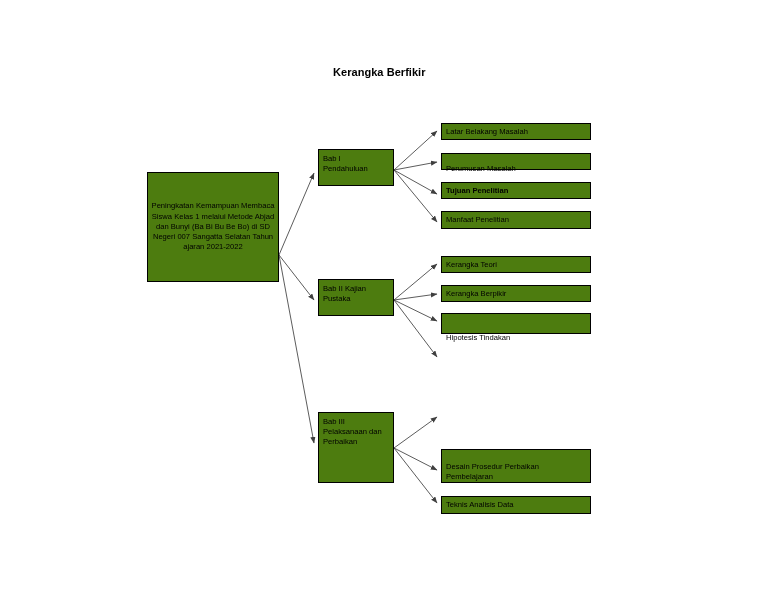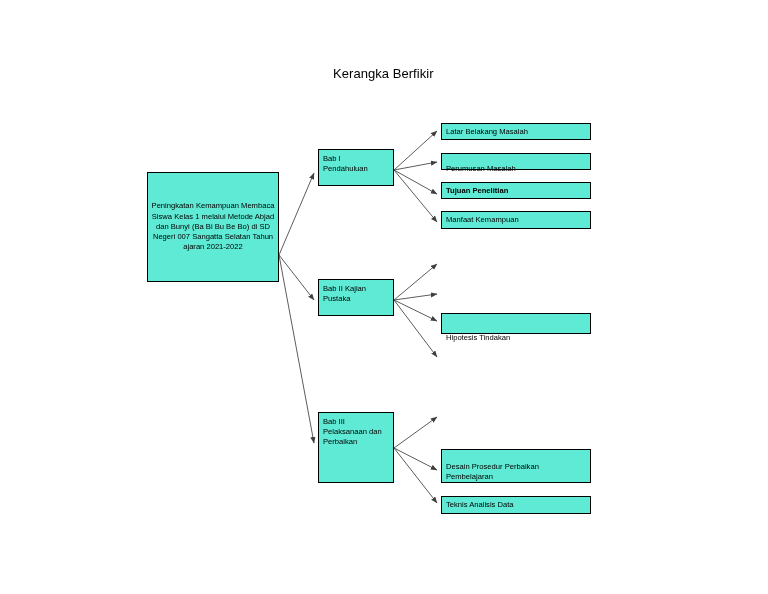--- a/index.html
+++ b/index.html
@@ -30,31 +30,31 @@
     top: 0;
     width: 768px;
     height: 594px;
     pointer-events: none;
   }
 
   .diagram-title {
     position: absolute;
     left: 333px;
     top: 66px;
-    font-size: 13px;
-    font-weight: normal;
+    font-size: 11px;
+    font-weight: bold;
     letter-spacing: 0.05px;
     white-space: nowrap;
   }
 
   .node {
     position: absolute;
     box-sizing: border-box;
     border: 1px solid #000000;
-    background: #5eead4;
+    background: #4d7c0f;
     font-size: 7.6px;
     line-height: 10.2px;
     color: #000000;
   }
 
   
   .node.root {
     left: 147px;
     top: 172px;
     width: 132px;
@@ -186,24 +186,30 @@
 
   <div class="node leaf" id="leaf-perumusan">
     <span class="node-text">Perumusan Masalah</span>
   </div>
 
   <div class="node leaf" id="leaf-tujuan">
     <span class="node-text">Tujuan Penelitian</span>
   </div>
 
   <div class="node leaf" id="leaf-manfaat">
-    <span class="node-text">Manfaat Kemampuan</span>
-  </div>
-
-
+    <span class="node-text">Manfaat Penelitian</span>
+  </div>
+
+  <div class="node leaf" id="leaf-kerangka-teori">
+    <span class="node-text">Kerangka Teori</span>
+  </div>
+
+  <div class="node leaf" id="leaf-kerangka-berpikir">
+    <span class="node-text">Kerangka Berpikir</span>
+  </div>
 
   <div class="node leaf" id="leaf-hipotesis">
     <span class="node-text">Hipotesis Tindakan</span>
   </div>
 
 
 
   <div class="node leaf" id="leaf-desain">
     <span class="node-text">Desain Prosedur Perbaikan
 Pembelajaran</span>

